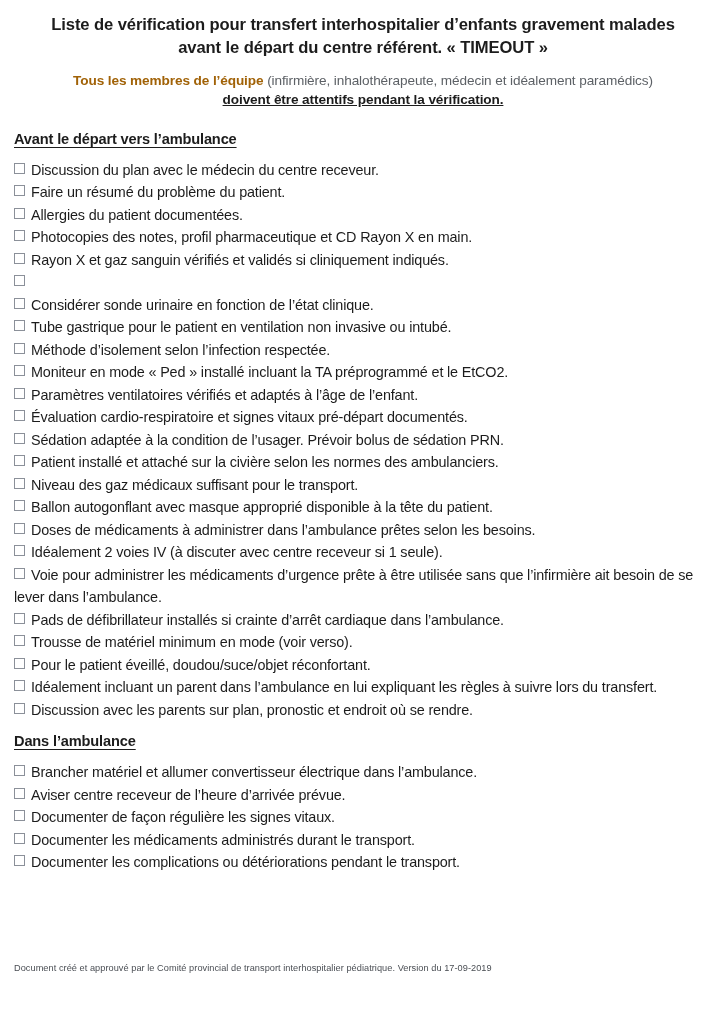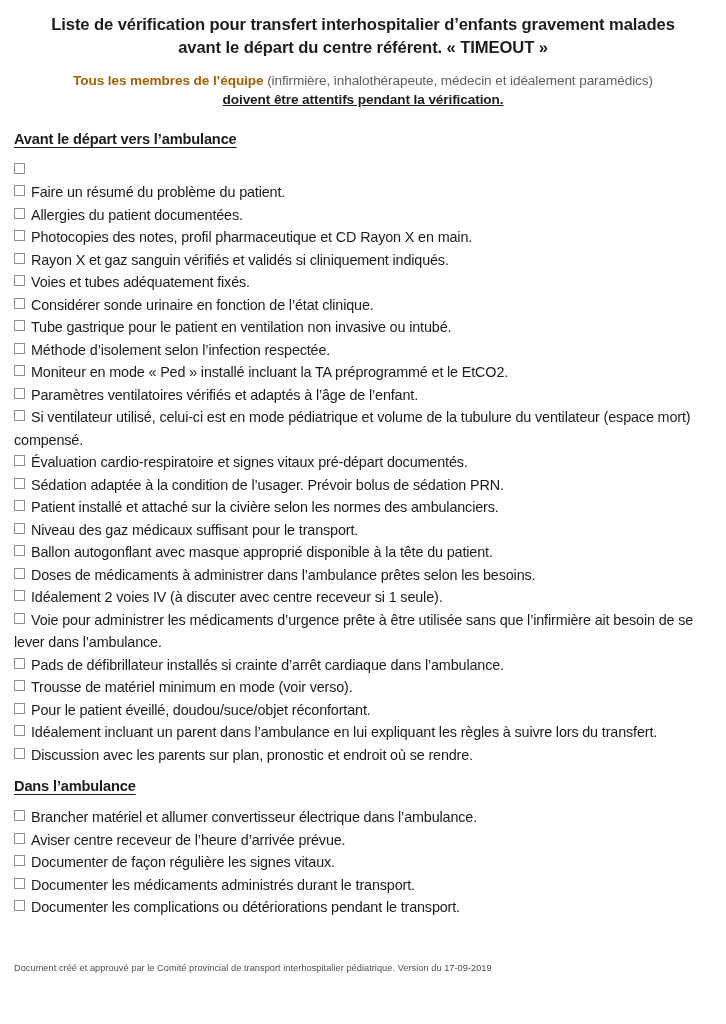--- a/index.html
+++ b/index.html
@@ -130,32 +130,31 @@
   <div class="subtitle">
     <span class="bold">Tous les membres de l’équipe</span><span class="paren"> (infirmière, inhalothérapeute, médecin et idéalement paramédics)</span>
   </div>
   <div class="subtitle-line2">doivent être attentifs pendant la vérification.</div>
 
   <h2 class="section-heading sec1-head">Avant le départ vers l’ambulance</h2>
 
   <div class="list-gap-1"></div>
 
   <ul class="checklist" id="list-1">
-      <li class="check-item"><span class="cbox"></span></li>
+      <li class="check-item"><span class="cbox"></span><span class="item-text">Discussion du plan avec le médecin du centre receveur.</span></li>
       <li class="check-item"><span class="cbox"></span><span class="item-text">Faire un résumé du problème du patient.</span></li>
       <li class="check-item"><span class="cbox"></span><span class="item-text">Allergies du patient documentées.</span></li>
       <li class="check-item"><span class="cbox"></span><span class="item-text">Photocopies des notes, profil pharmaceutique et CD Rayon X en main.</span></li>
       <li class="check-item"><span class="cbox"></span><span class="item-text">Rayon X et gaz sanguin vérifiés et validés si cliniquement indiqués.</span></li>
-      <li class="check-item"><span class="cbox"></span><span class="item-text">Voies et tubes adéquatement fixés.</span></li>
+      <li class="check-item"><span class="cbox"></span></li>
       <li class="check-item"><span class="cbox"></span><span class="item-text">Considérer sonde urinaire en fonction de l’état clinique.</span></li>
       <li class="check-item"><span class="cbox"></span><span class="item-text">Tube gastrique pour le patient en ventilation non invasive ou intubé.</span></li>
       <li class="check-item"><span class="cbox"></span><span class="item-text">Méthode d’isolement selon l’infection respectée.</span></li>
       <li class="check-item"><span class="cbox"></span><span class="item-text">Moniteur en mode « Ped » installé incluant la TA préprogrammé et le EtCO2.</span></li>
       <li class="check-item"><span class="cbox"></span><span class="item-text">Paramètres ventilatoires vérifiés et adaptés à l’âge de l’enfant.</span></li>
-      <li class="check-item"><span class="cbox"></span><span class="item-text">Si ventilateur utilisé, celui-ci est en mode pédiatrique et volume de la tubulure du ventilateur (espace mort) compensé.</span></li>
       <li class="check-item"><span class="cbox"></span><span class="item-text">Évaluation cardio-respiratoire et signes vitaux pré-départ documentés.</span></li>
       <li class="check-item"><span class="cbox"></span><span class="item-text">Sédation adaptée à la condition de l’usager. Prévoir bolus de sédation PRN.</span></li>
       <li class="check-item"><span class="cbox"></span><span class="item-text">Patient installé et attaché sur la civière selon les normes des ambulanciers.</span></li>
       <li class="check-item"><span class="cbox"></span><span class="item-text">Niveau des gaz médicaux suffisant pour le transport.</span></li>
       <li class="check-item"><span class="cbox"></span><span class="item-text">Ballon autogonflant avec masque approprié disponible à la tête du patient.</span></li>
       <li class="check-item"><span class="cbox"></span><span class="item-text">Doses de médicaments à administrer dans l’ambulance prêtes selon les besoins.</span></li>
       <li class="check-item"><span class="cbox"></span><span class="item-text">Idéalement 2 voies IV (à discuter avec centre receveur si 1 seule).</span></li>
       <li class="check-item"><span class="cbox"></span><span class="item-text">Voie pour administrer les médicaments d’urgence prête à être utilisée sans que l’infirmière ait besoin de se lever dans l’ambulance.</span></li>
       <li class="check-item"><span class="cbox"></span><span class="item-text">Pads de défibrillateur installés si crainte d’arrêt cardiaque dans l’ambulance.</span></li>
       <li class="check-item"><span class="cbox"></span><span class="item-text">Trousse de matériel minimum en mode (voir verso).</span></li>

